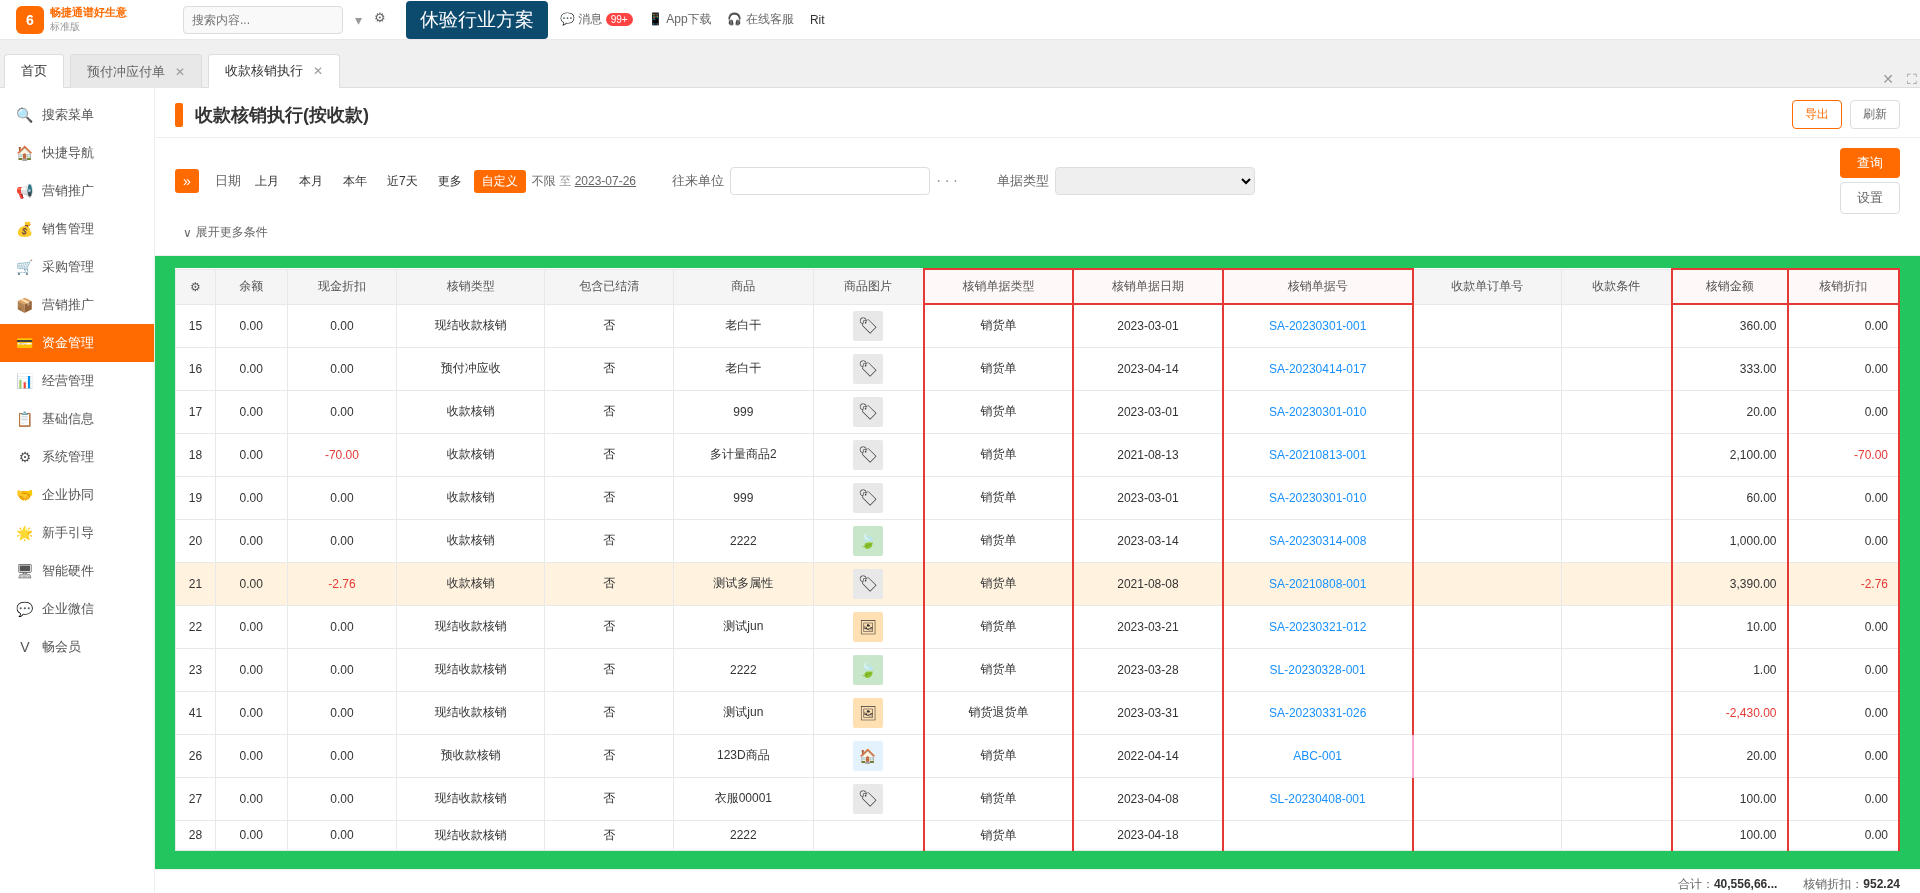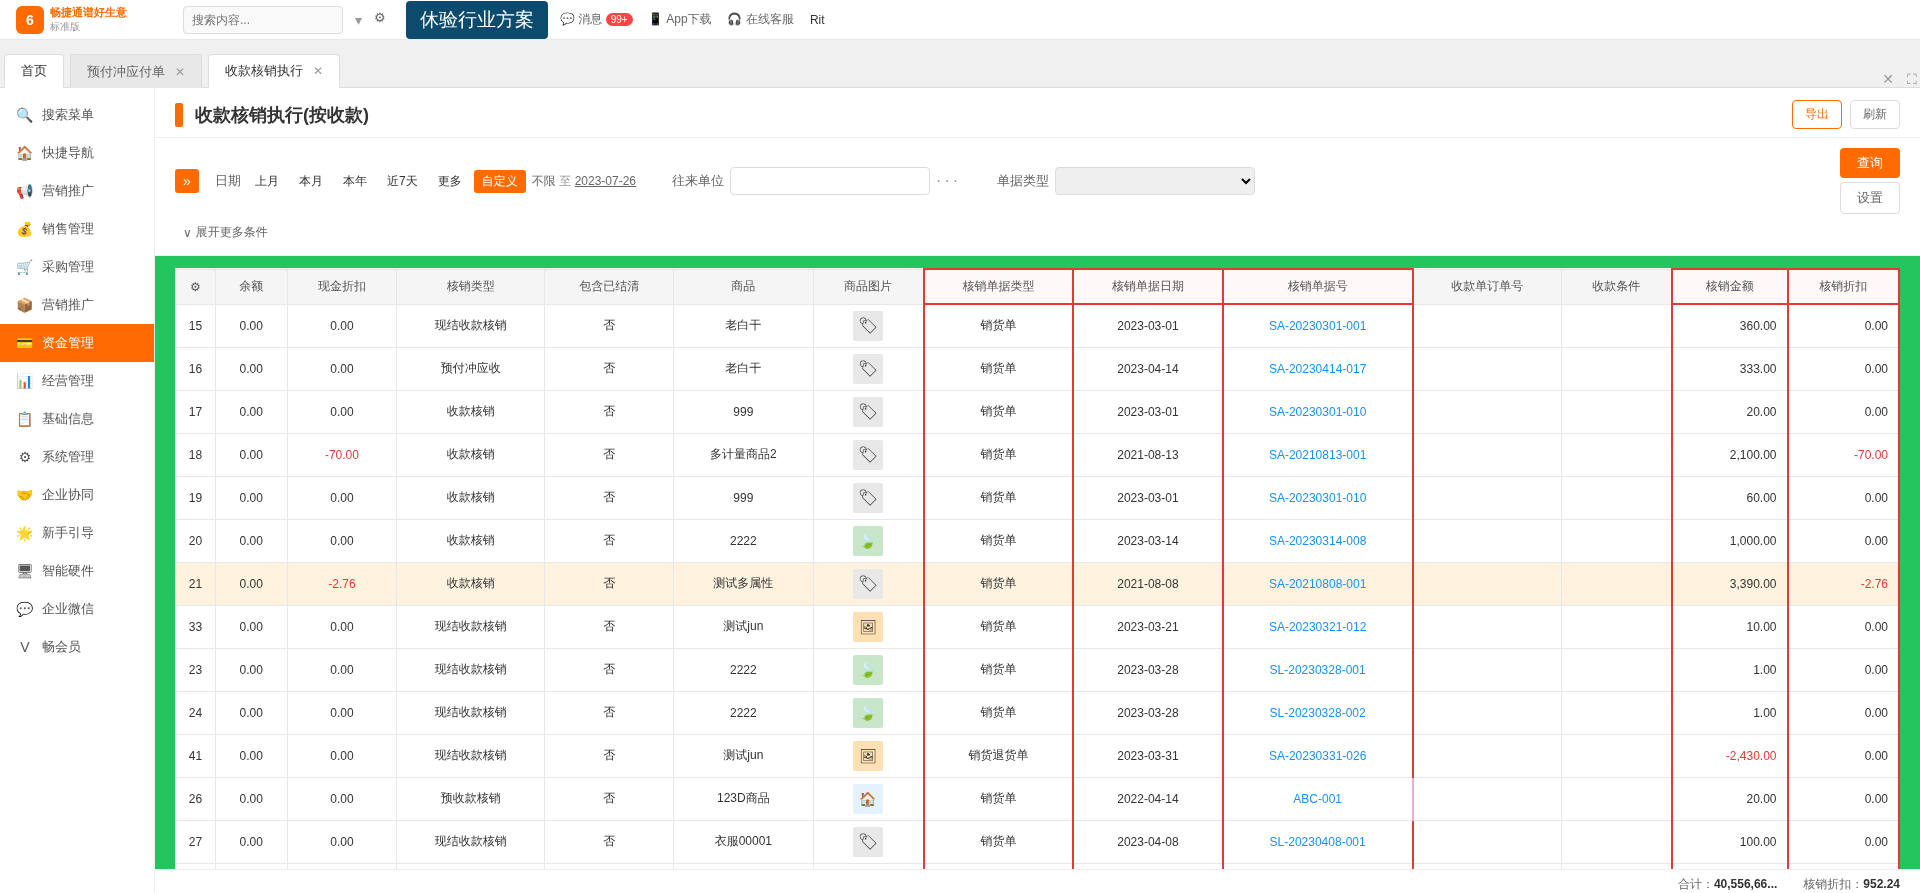--- a/index.html
+++ b/index.html
@@ -369,21 +369,21 @@
       <td><div style="width:30px;height:30px;background:#e8e8e8;display:inline-flex;align-items:center;justify-content:center;border-radius:2px;font-size:16px;">🏷</div></td>
       <td style="border-left:2px solid #e53935;border-right:2px solid #e53935;">销货单</td>
       <td style="border-left:2px solid #e53935;border-right:2px solid #e53935;">2021-08-08</td>
       <td style="border-left:2px solid #e53935;border-right:2px solid #e53935;"><a class="text-link">SA-20210808-001</a></td>
       <td></td>
       <td></td>
       <td style="border-left:2px solid #e53935;border-right:2px solid #e53935;text-align:right;">3,390.00</td>
       <td style="border-left:2px solid #e53935;border-right:2px solid #e53935;color:#e53935;text-align:right;">-2.76</td>
     </tr>
             <tr>
-      <td>33</td>
+      <td>22</td>
       <td>0.00</td>
       <td>0.00</td>
       <td>现结收款核销</td>
       <td>否</td>
       <td>测试jun</td>
       <td><div style="width:30px;height:30px;background:#ffe0b2;display:inline-flex;align-items:center;justify-content:center;border-radius:2px;font-size:14px;">🖼</div></td>
       <td style="border-left:2px solid #e53935;border-right:2px solid #e53935;">销货单</td>
       <td style="border-left:2px solid #e53935;border-right:2px solid #e53935;">2023-03-21</td>
       <td style="border-left:2px solid #e53935;border-right:2px solid #e53935;"><a class="text-link">SA-20230321-012</a></td>
       <td></td>
@@ -395,36 +395,20 @@
       <td>23</td>
       <td>0.00</td>
       <td>0.00</td>
       <td>现结收款核销</td>
       <td>否</td>
       <td>2222</td>
       <td><div style="width:30px;height:30px;background:#c8e6c9;display:inline-flex;align-items:center;justify-content:center;border-radius:2px;font-size:14px;">🍃</div></td>
       <td style="border-left:2px solid #e53935;border-right:2px solid #e53935;">销货单</td>
       <td style="border-left:2px solid #e53935;border-right:2px solid #e53935;">2023-03-28</td>
       <td style="border-left:2px solid #e53935;border-right:2px solid #e53935;"><a class="text-link">SL-20230328-001</a></td>
-      <td></td>
-      <td></td>
-      <td style="border-left:2px solid #e53935;border-right:2px solid #e53935;text-align:right;">1.00</td>
-      <td style="border-left:2px solid #e53935;border-right:2px solid #e53935;text-align:right;">0.00</td>
-    </tr>
-            <tr>
-      <td>24</td>
-      <td>0.00</td>
-      <td>0.00</td>
-      <td>现结收款核销</td>
-      <td>否</td>
-      <td>2222</td>
-      <td><div style="width:30px;height:30px;background:#c8e6c9;display:inline-flex;align-items:center;justify-content:center;border-radius:2px;font-size:14px;">🍃</div></td>
-      <td style="border-left:2px solid #e53935;border-right:2px solid #e53935;">销货单</td>
-      <td style="border-left:2px solid #e53935;border-right:2px solid #e53935;">2023-03-28</td>
-      <td style="border-left:2px solid #e53935;border-right:2px solid #e53935;"><a class="text-link">SL-20230328-002</a></td>
       <td></td>
       <td></td>
       <td style="border-left:2px solid #e53935;border-right:2px solid #e53935;text-align:right;">1.00</td>
       <td style="border-left:2px solid #e53935;border-right:2px solid #e53935;text-align:right;">0.00</td>
     </tr>
             <tr>
       <td>41</td>
       <td>0.00</td>
       <td>0.00</td>
       <td>现结收款核销</td>

